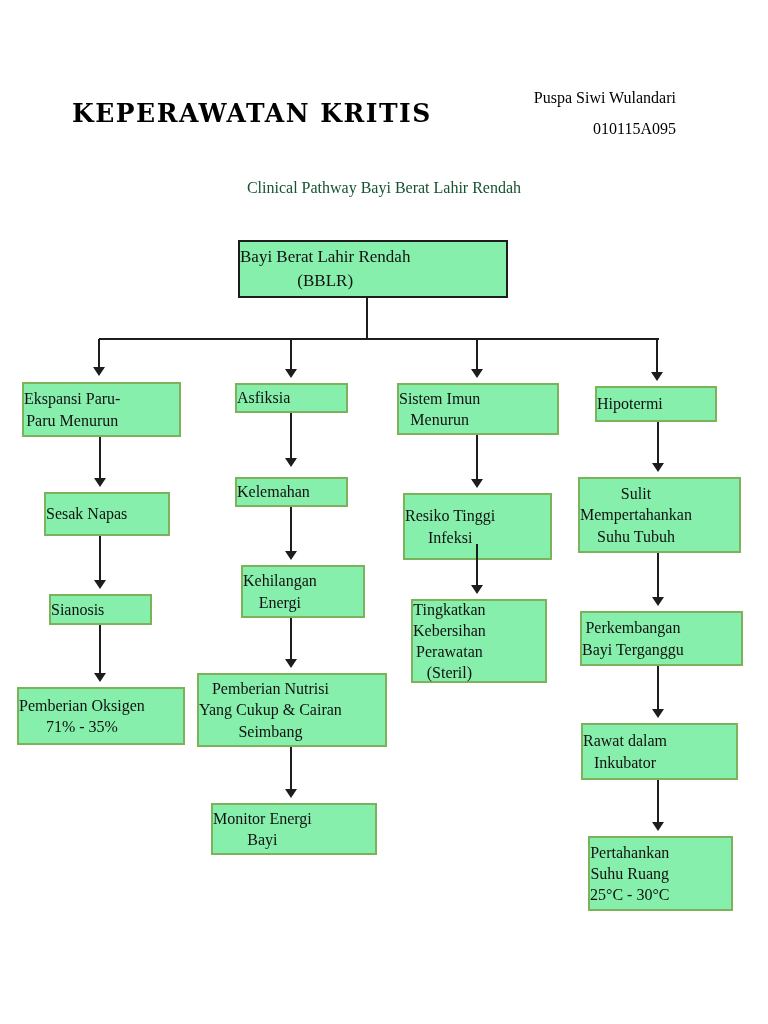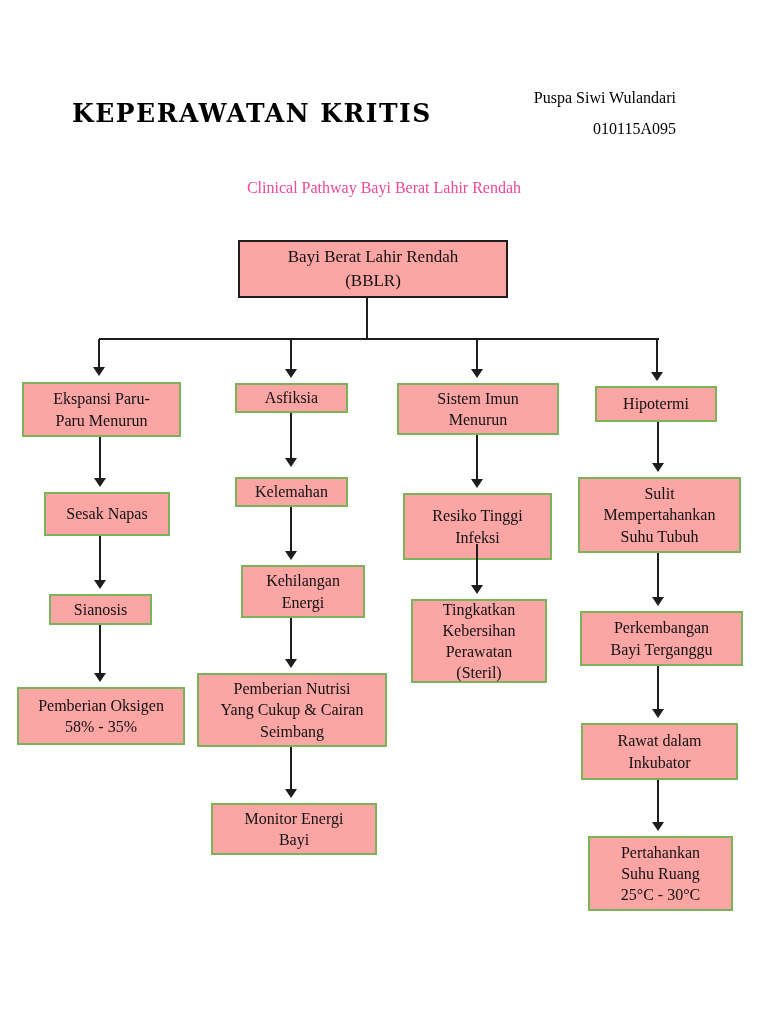--- a/index.html
+++ b/index.html
@@ -23,27 +23,27 @@
     transform:scaleY(1.05);transform-origin:left top;
     color:#000;
   }
   .header-right{
     position:absolute;right:92px;top:82px;
     text-align:right;font-size:16px;line-height:31px;
     color:#000;
   }
   .subtitle{
     position:absolute;left:0;top:179px;width:100%;
-    text-align:center;font-size:16px;color:#ec4899;
+    text-align:center;font-size:16px;color:#14532d;
   }
   .box{
     position:absolute;
     border:2px solid var(--green);
-    background:#fca5a5;
-    display:flex;align-items:center;justify-content:center;
+    background:#86efac;
+    display:flex;align-items:center;
     text-align:center;
     font-size:16px;line-height:1.32;
     white-space:pre-line;
     box-sizing:border-box;
     color:var(--text);
   }
   .box.root{
     border-color:var(--ink);
     font-size:17px;line-height:1.4;
   }
@@ -90,21 +90,21 @@
   <div class="vline arrow" style="left:656px;top:339px;height:33px;"></div>
 
   <div class="box" style="left:22px;top:382px;width:159px;height:55px;">Ekspansi Paru-
 Paru Menurun</div>
   <div class="vline arrow" style="left:99px;top:437px;height:41px;"></div>
   <div class="box" style="left:44px;top:492px;width:126px;height:44px;">Sesak Napas</div>
   <div class="vline arrow" style="left:99px;top:536px;height:44px;"></div>
   <div class="box" style="left:49px;top:594px;width:103px;height:31px;">Sianosis</div>
   <div class="vline arrow" style="left:99px;top:625px;height:48px;"></div>
   <div class="box" style="left:17px;top:687px;width:168px;height:58px;">Pemberian Oksigen
-58% - 35%</div>
+71% - 35%</div>
 
   <div class="box" style="left:235px;top:383px;width:113px;height:30px;">Asfiksia</div>
   <div class="vline arrow" style="left:290px;top:413px;height:45px;"></div>
   <div class="box" style="left:235px;top:477px;width:113px;height:30px;">Kelemahan</div>
   <div class="vline arrow" style="left:290px;top:507px;height:44px;"></div>
   <div class="box" style="left:230px;top:565px;width:124px;height:53px;margin-left:11px;">Kehilangan
 Energi</div>
   <div class="vline arrow" style="left:290px;top:618px;height:41px;"></div>
   <div class="box" style="left:197px;top:673px;width:190px;height:74px;">Pemberian Nutrisi
 Yang Cukup &amp; Cairan

